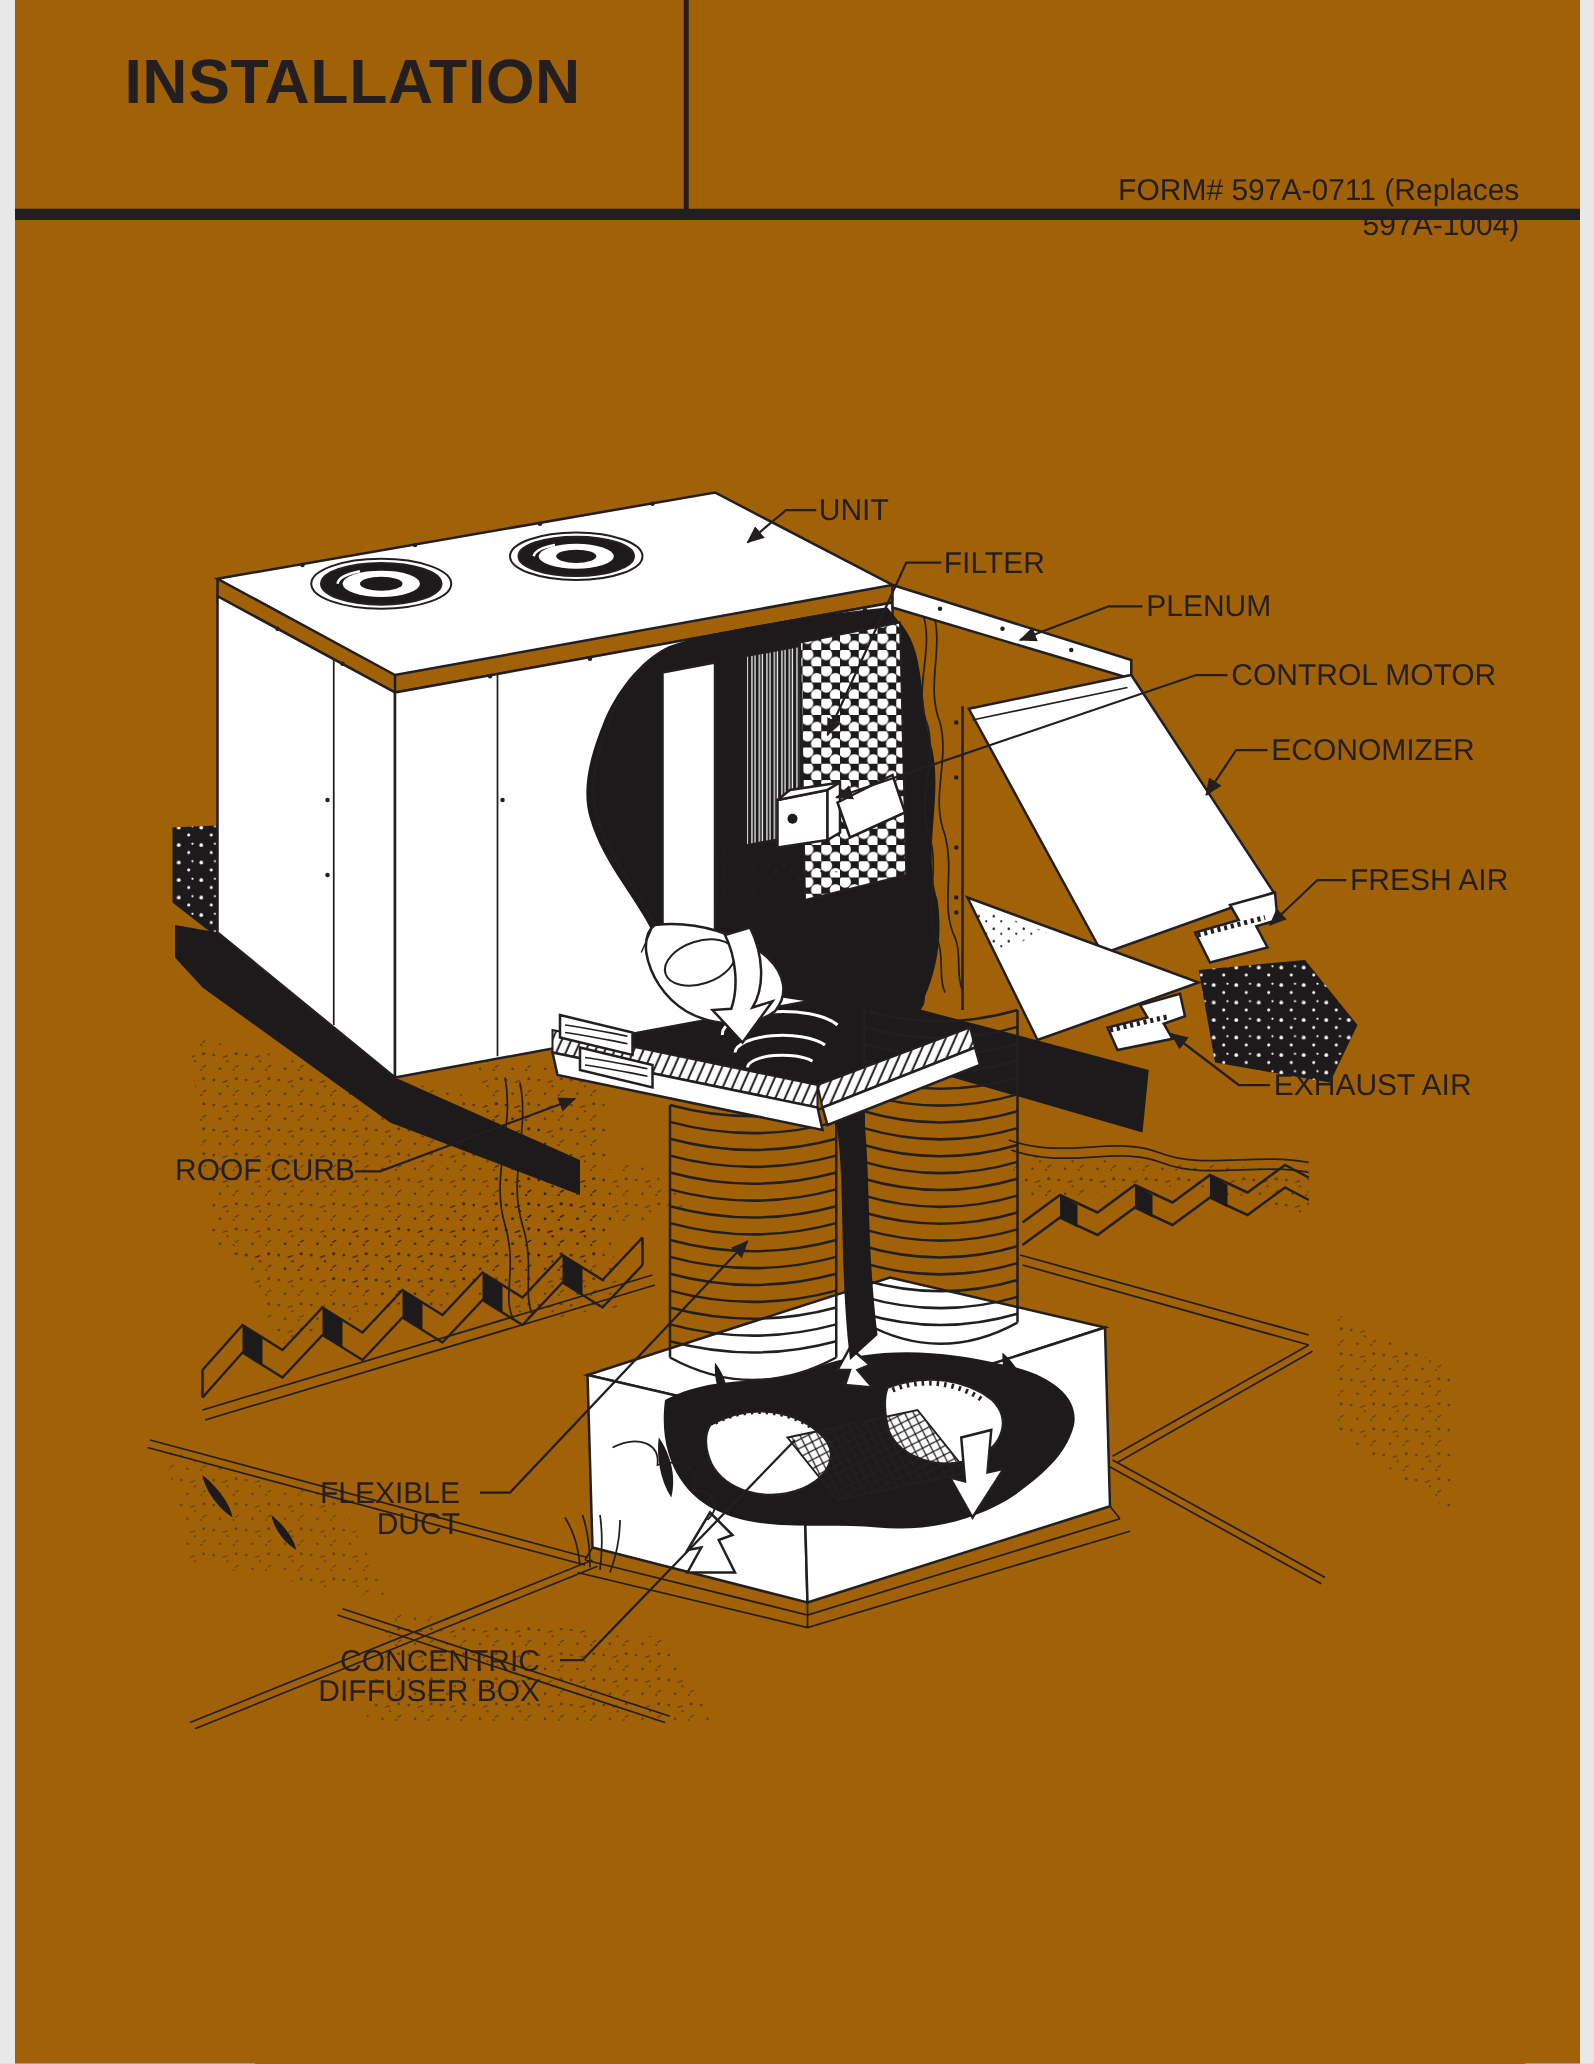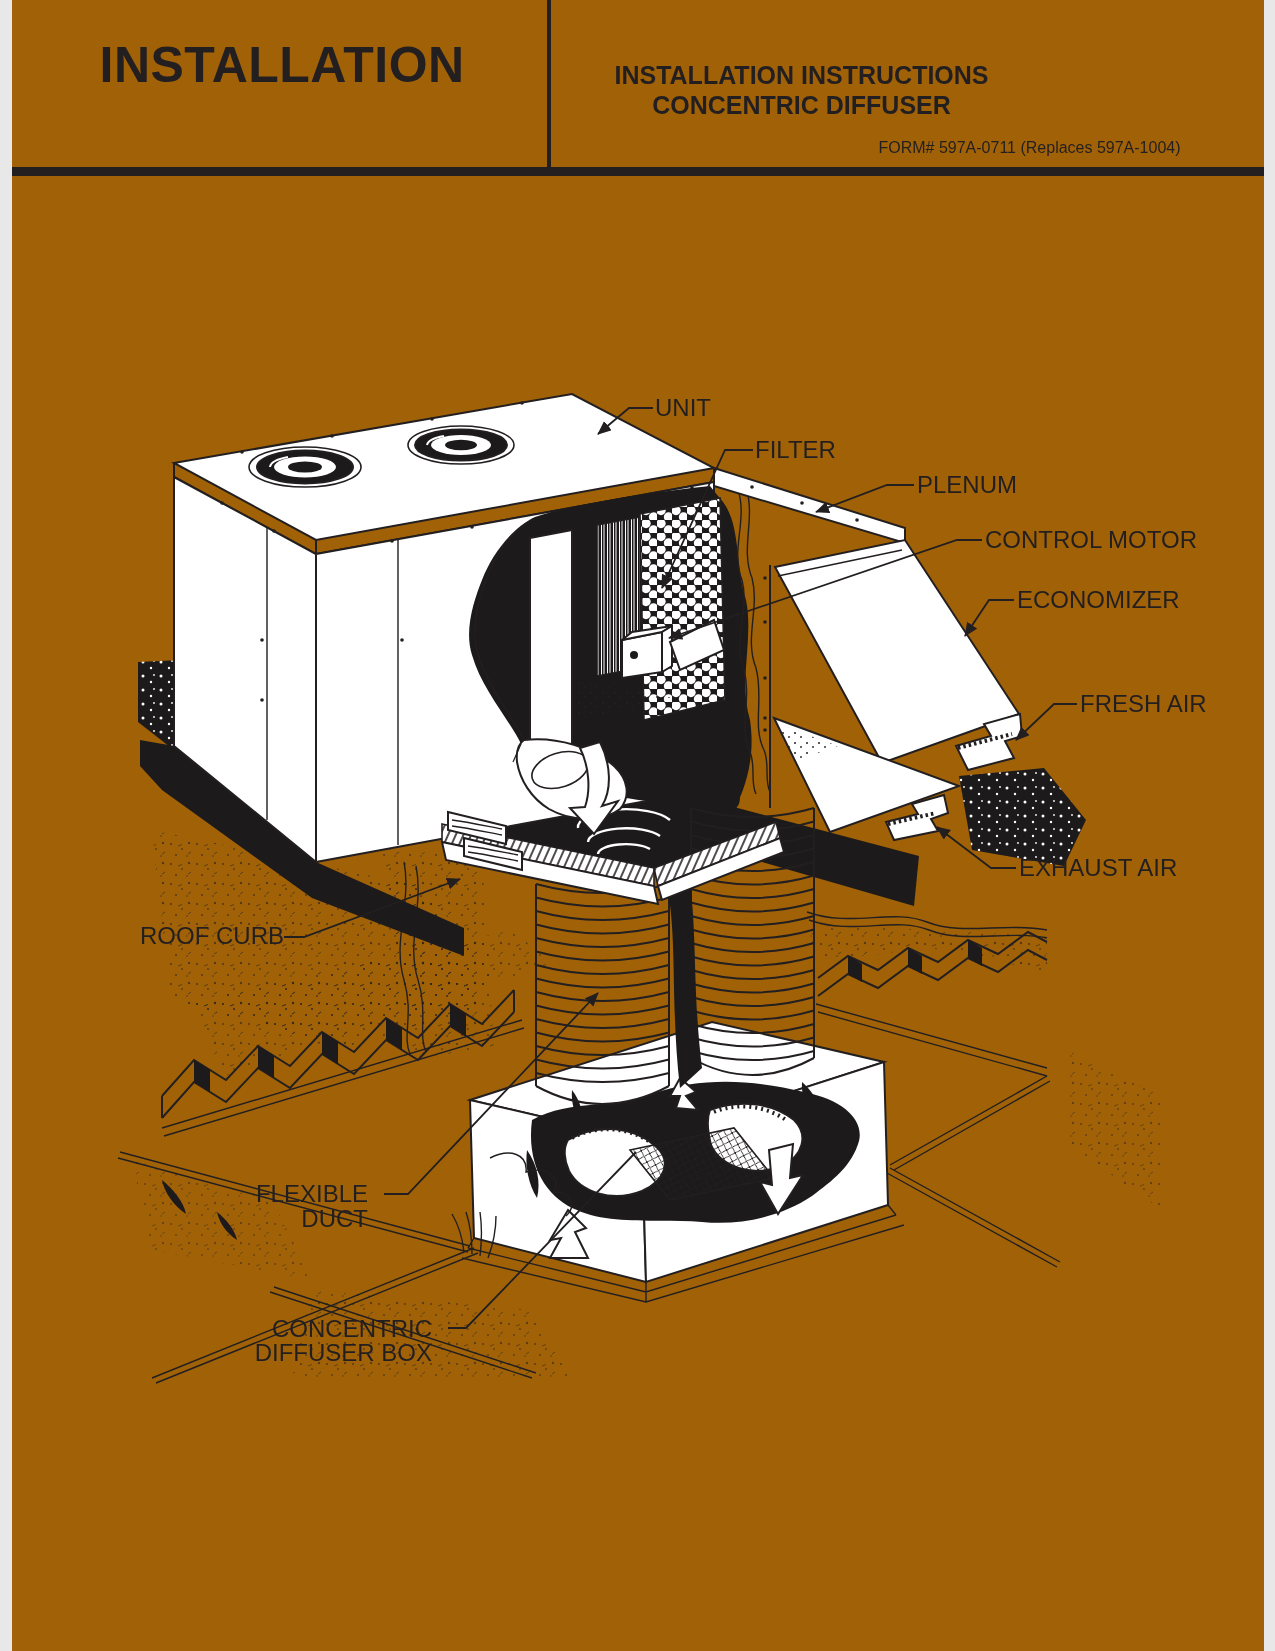--- a/index.html
+++ b/index.html
@@ -10,43 +10,39 @@
   }
   .title-left{
     position:absolute;left:88px;top:36px;width:356px;text-align:center;
     font-weight:bold;font-size:50px;line-height:58px;letter-spacing:.5px;
   }
   .divider{position:absolute;left:535px;top:0;width:4px;height:168px;background:#231f20;}
   .title-right{
     position:absolute;left:556px;top:60px;width:468px;text-align:center;
     font-weight:bold;font-size:25px;line-height:30px;
   }
-  .form-line{position:absolute;left:832px;top:139px;width:372px;text-align:center;font-size:16px;}
+  .form-line{position:absolute;left:832px;top:139px;width:372px;text-align:right;font-size:24px;}
   .rule{position:absolute;left:0;top:167px;width:1275px;height:9px;background:#231f20;}
   svg{position:absolute;left:0;top:0;}
   svg text{font-family:"Liberation Sans",sans-serif;font-size:24px;fill:#231f20;}
   .ln{stroke:#231f20;fill:none;stroke-width:2;}
   .thin{stroke:#231f20;fill:none;stroke-width:1.4;}
   .wf{fill:#ffffff;stroke:#231f20;stroke-width:2;}
   .bk{fill:#1d1a1b;stroke:none;}
   .lead{stroke:#231f20;fill:none;stroke-width:1.8;}
 </style>
 </head>
 <body>
 
 <div class="page">
 
   <div class="title-left">
     <span>INSTALLATION</span><br>
   </div>
   <div class="divider"></div>
-  <div class="title-right">
-    <span>INSTALLATION INSTRUCTIONS</span><br>
-    <span>CONCENTRIC DIFFUSER</span>
-  </div>
   <div class="form-line">FORM# 597A-0711 (Replaces 597A-1004)</div>
   <div class="rule"></div>
 
   <svg width="1275" height="1651" viewBox="0 0 1275 1651">
     <defs>
       <marker id="arr" orient="auto" markerUnits="userSpaceOnUse" markerWidth="15" markerHeight="13" refX="13" refY="6">
         <path d="M0,0L14,6L0,12Z" fill="#231f20"></path>
       </marker>
       <pattern id="honey" width="15" height="13" patternUnits="userSpaceOnUse">
         <rect width="15" height="13" fill="#1d1a1b"></rect>

